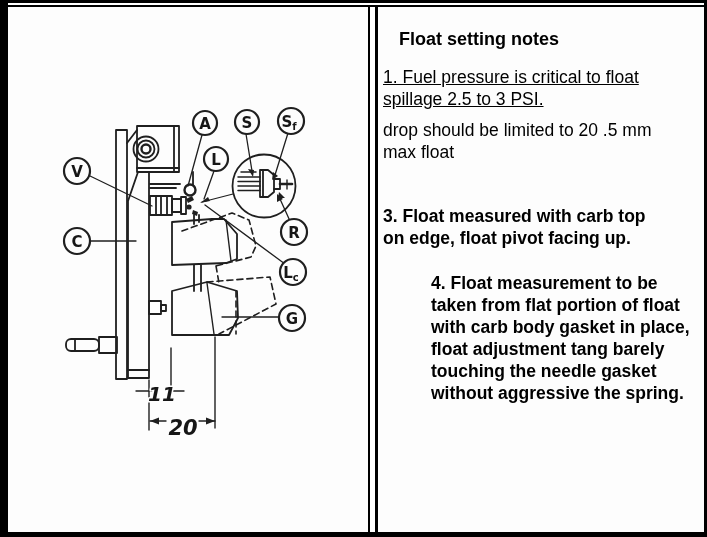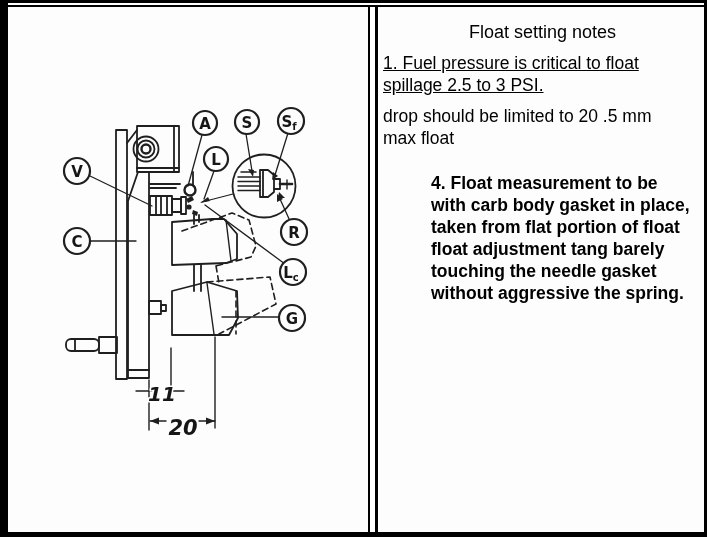--- a/index.html
+++ b/index.html
@@ -32,25 +32,24 @@
     border-right:3px solid #000;
     background:#fff;
   }
   .cell-right{
     flex:1 1 auto;
     padding:5px 2px 0 5px;
     overflow:hidden;
   }
   .notes-title{
     font-size:18px;
-    font-weight:normal;
+    font-weight:bold;
     line-height:22px;
-    margin:9px;
+    margin:16px;
     white-space:nowrap;
-    text-align:center;
   }
   .note{
     font-size:17.5px;
     line-height:22px;
     margin:0;
   }
   .note .line{display:block;white-space:nowrap;}
   .note.m1{margin-top:6px;text-decoration:underline;}
   .note.m2{margin-top:9px;}
   .note.bold{font-weight:bold;}
@@ -216,25 +215,29 @@
       <div class="note m1">
         <span class="line">1. Fuel pressure is critical to float</span>
         <span class="line">spillage 2.5 to 3 PSI.</span>
       </div>
 
       <div class="note m2">
         <span class="line">drop should be limited to 20 .5 mm</span>
         <span class="line">max float</span>
       </div>
 
+      <div class="note bold m3">
+        <span class="line">3. Float measured with carb top</span>
+        <span class="line">on edge, float pivot facing up.</span>
+      </div>
 
       <div class="note bold m4">
         <span class="line">4. Float measurement to be</span>
+        <span class="line">taken from flat portion of float</span>
         <span class="line">with carb body gasket in place,</span>
-        <span class="line">taken from flat portion of float</span>
         <span class="line">float adjustment tang barely</span>
         <span class="line">touching the needle gasket</span>
         <span class="line">without aggressive the spring.</span>
       </div>
     </div>
 
   </div>
 </div>
 
 </body></html>

